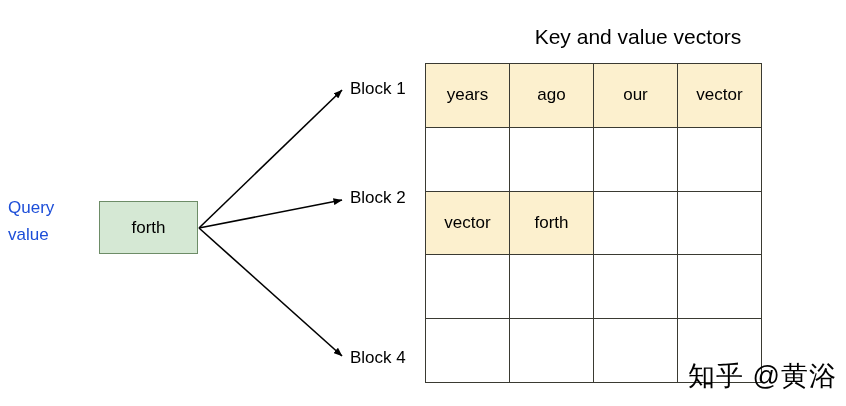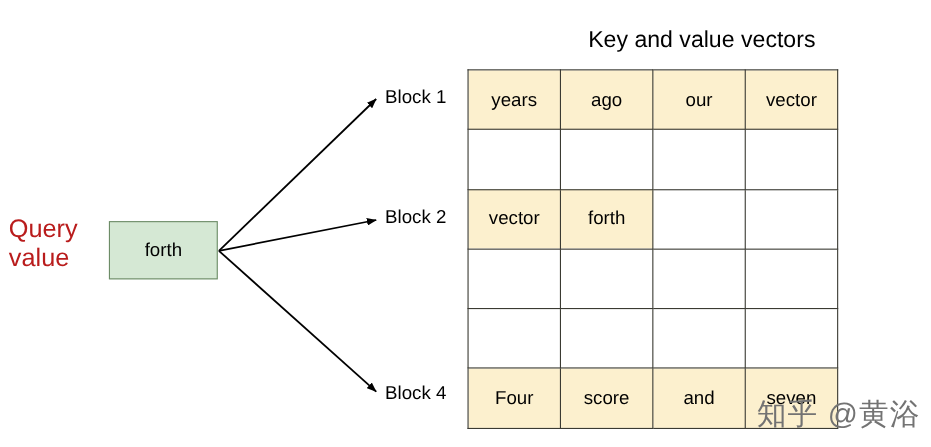--- a/index.html
+++ b/index.html
@@ -30,23 +30,23 @@
     line-height: 26px;
     color: #000000;
     white-space: nowrap;
   }
   
   #query-label {
     position: absolute;
     left: 8px;
     top: 194px;
     width: 86px;
-    font-size: 23px;
+    font-size: 17px;
     line-height: 27px;
-    color: #b91c1c;
+    color: #1d4ed8;
     text-align: left;
   }
   
   #query-box {
     position: absolute;
     left: 99px;
     top: 201px;
     width: 99px;
     height: 53px;
     background: #d5e8d4;
@@ -103,21 +103,21 @@
   #kv-matrix td.filled {
     background: #fcf0ce;
   }
   
   #watermark {
     position: absolute;
     left: 688px;
     top: 360px;
     font-size: 27px;
     line-height: 32px;
-    color: #737373;
+    color: #000000;
     white-space: nowrap;
     letter-spacing: 1px;
   }
 </style>
 </head>
 <body>
 
 <div id="canvas">
 
   <div id="diagram-title">Key and value vectors</div>
@@ -171,24 +171,18 @@
           <td></td>
           <td></td>
           <td></td>
         </tr>
         <tr>
           <td></td>
           <td></td>
           <td></td>
           <td></td>
         </tr>
-        <tr>
-          <td class="filled">Four</td>
-          <td class="filled">score</td>
-          <td class="filled">and</td>
-          <td class="filled">seven</td>
-        </tr>
       </tbody>
   </table>
 
   <div id="watermark">知乎 @黄浴</div>
 
 </div>
 
 </body></html>

